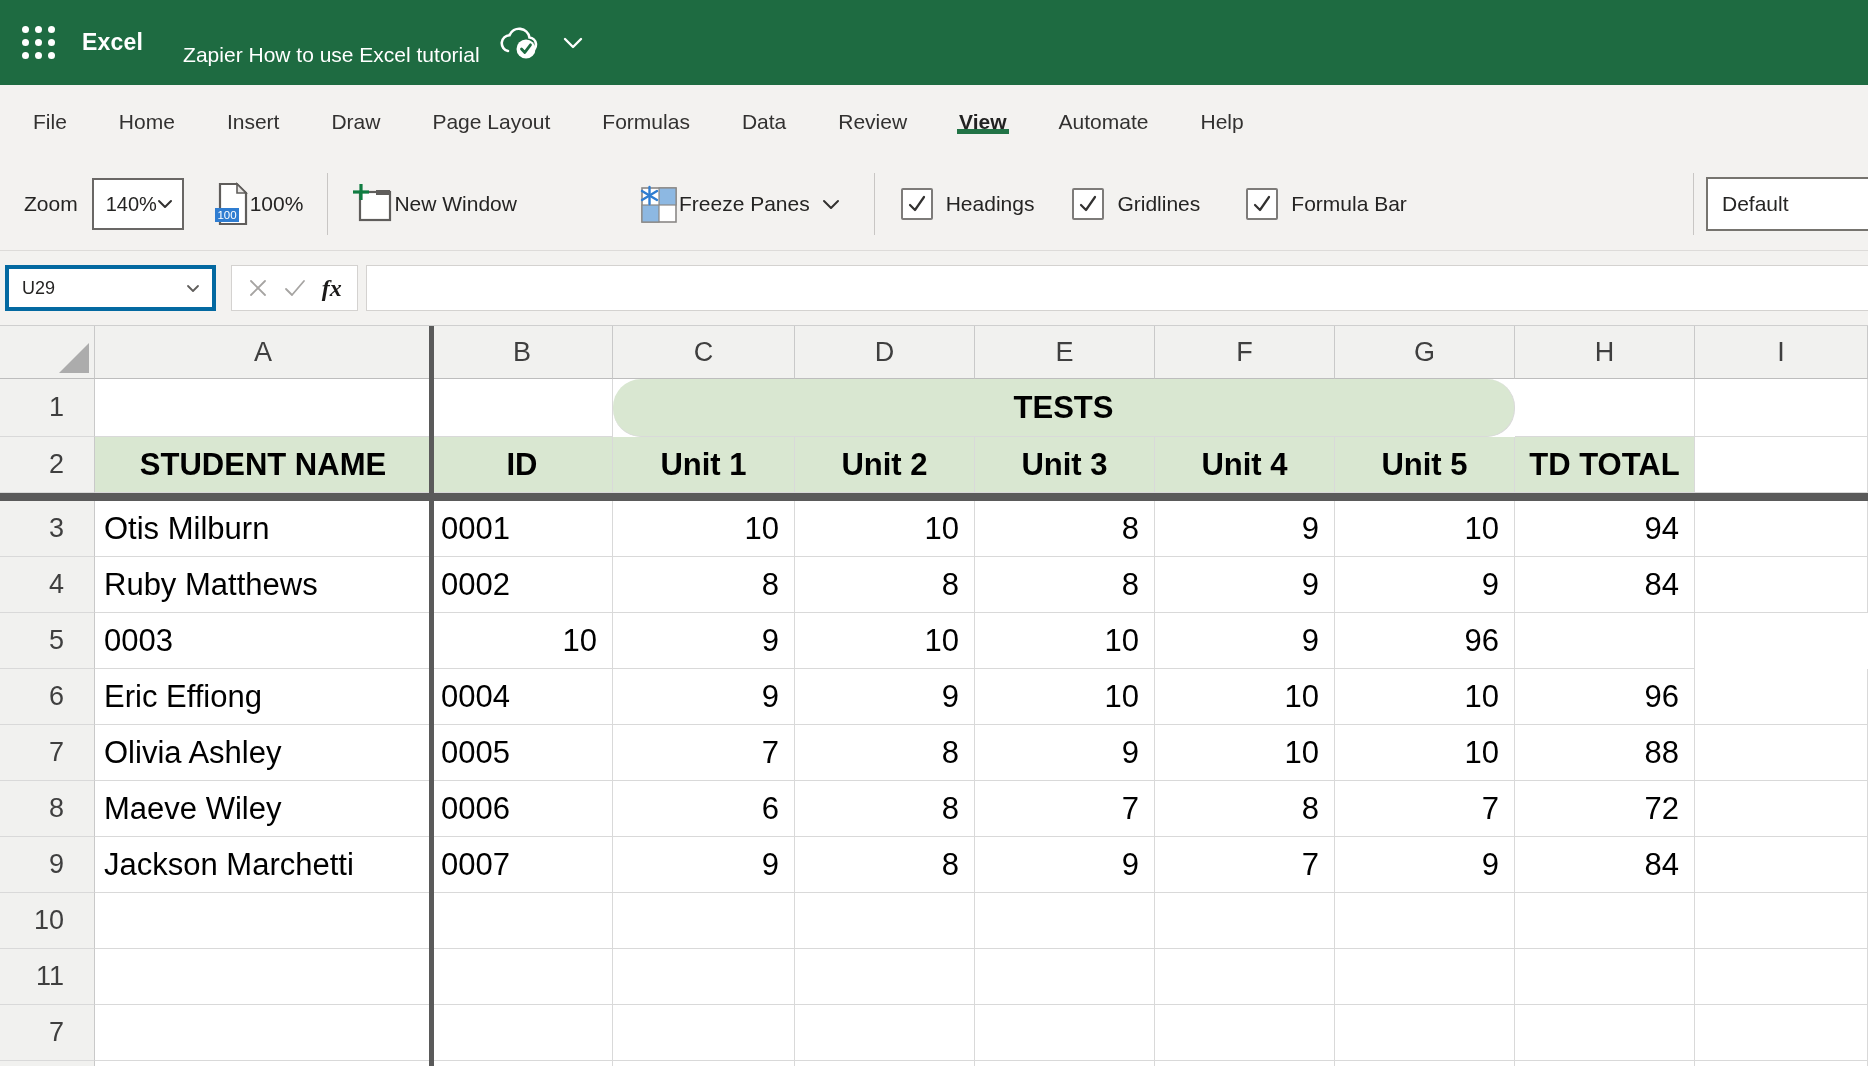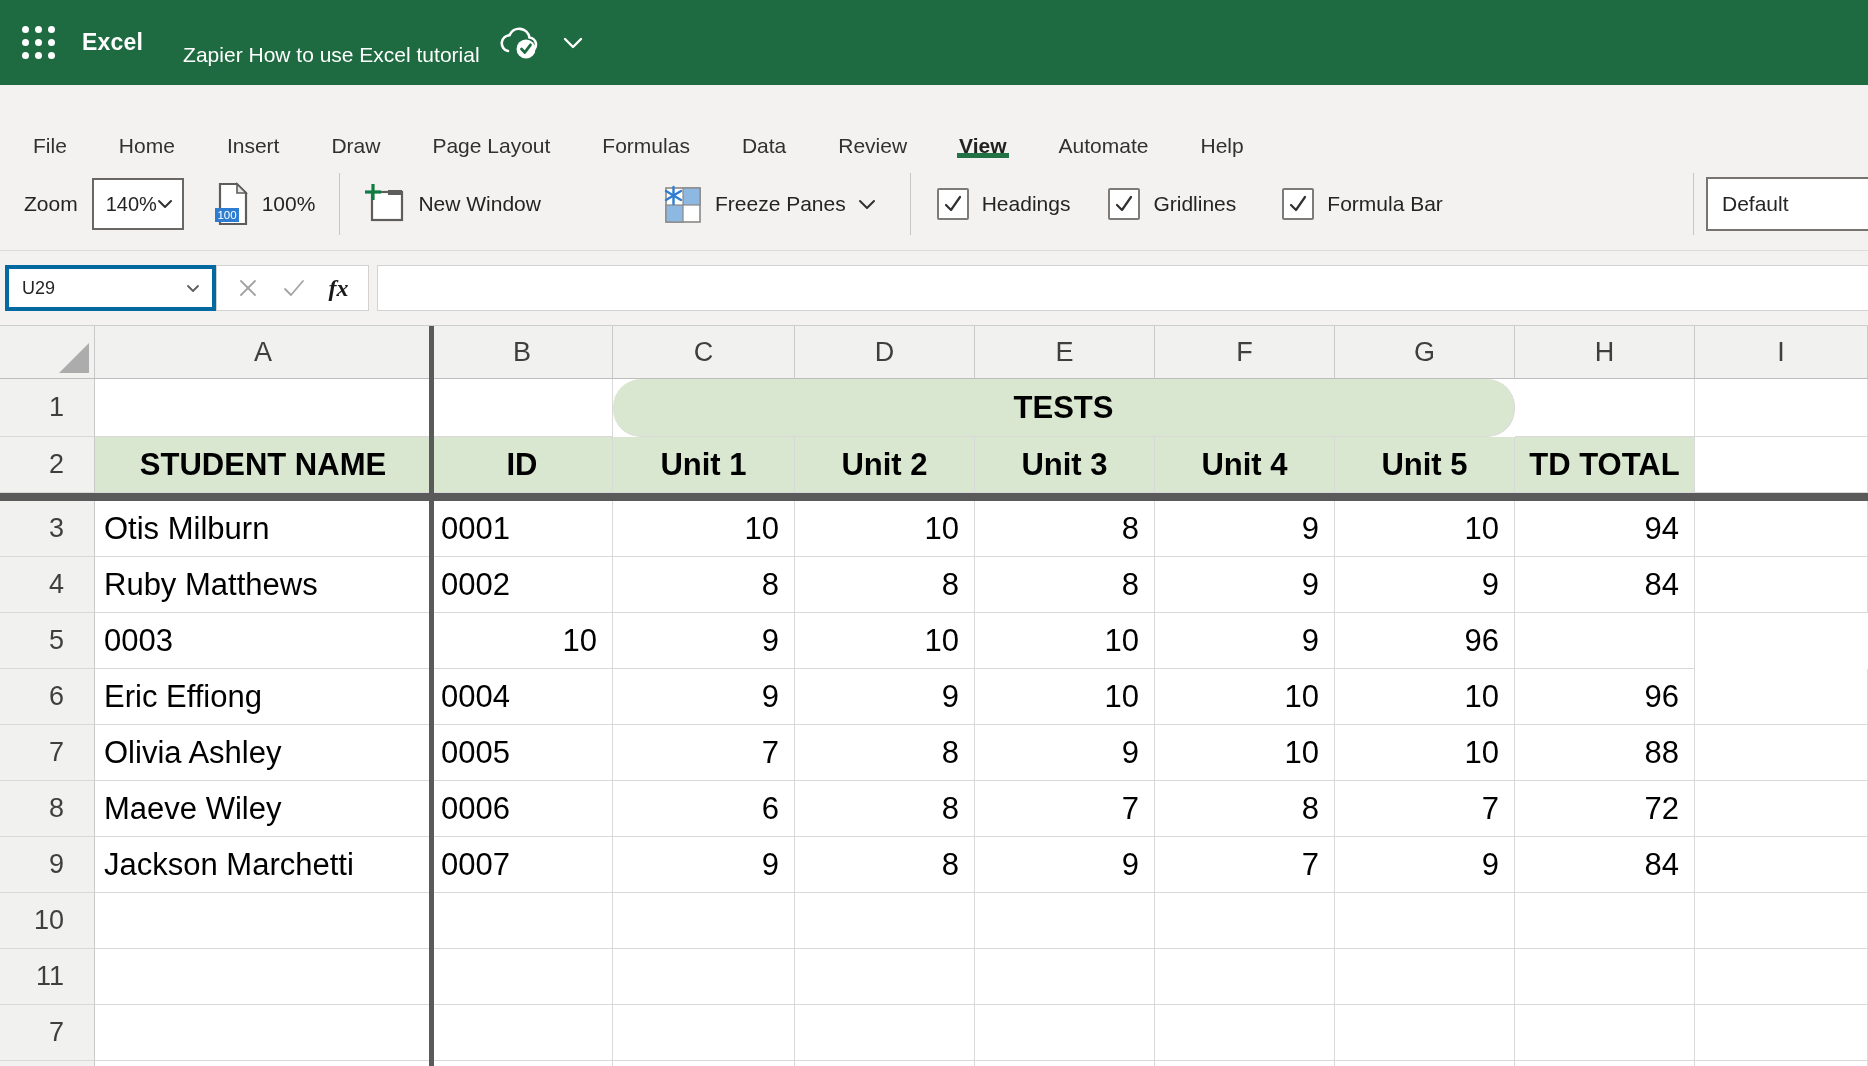--- a/index.html
+++ b/index.html
@@ -10,42 +10,42 @@
   
   .titlebar { height: 85px; background: #1e6b41; display: flex; align-items: center; }
   .app-launcher { margin-left: 22px; display: grid; grid-template-columns: repeat(3, 7px); grid-gap: 6px; cursor: pointer; }
   .app-launcher span { width: 7px; height: 7px; border-radius: 50%; background: #fff; }
   .app-name { margin-left: 27px; color: #fff; font-size: 23px; font-weight: 700; letter-spacing: .2px; }
   .doc-title { margin-left: 40px; color: #fff; font-size: 21px; white-space: nowrap; margin-top: 24px; }
   .cloud-icon { margin-left: 16px; display: flex; align-items: center; }
   .title-chevron { margin-left: 20px; display: flex; align-items: center; }
 
   
-  .menubar { height: 73px; background: #f3f2f0; display: flex; align-items: flex-end; padding-left: 33px; gap: 52px; }
+  .menubar { height: 73px; background: #f3f2f0; display: flex; align-items: center; padding-left: 33px; gap: 52px; }
   .menu-item { position: relative; display: flex; align-items: center; font-size: 21px; color: #323130; cursor: pointer; white-space: nowrap; }
   .menu-item.active { font-weight: 700; color: #222; }
   .menu-item.active::after { content: ""; position: absolute; left: -2px; right: -2px; bottom: 0; height: 5px; background: #217346; }
 
   
   .ribbon { height: 93px; background: #f3f2f0; border-bottom: 1px solid #dddbd9; display: flex; align-items: center; padding-left: 24px; }
   .ribbon-label { font-size: 21px; color: #252423; }
   .zoom-select { margin-left: 14px; width: 92px; height: 52px; background: #fff; border: 2px solid #696765; display: flex; align-items: center; justify-content: space-between; padding: 0 10px 0 12px; font-size: 20px; color: #252423; cursor: pointer; }
   .rb-group { display: flex; align-items: center; cursor: pointer; }
-  .rb-group .rb-label { font-size: 21px; color: #252423; margin-left: 12px; white-space: nowrap; }
+  .rb-group .rb-label { font-size: 21px; color: #252423; margin-left: 0; white-space: nowrap; }
   .divider { width: 1px; height: 62px; background: #c8c6c4; }
   .checkbox { width: 32px; height: 32px; background: #fff; border: 2px solid #7d7b79; border-radius: 2px; display: flex; align-items: center; justify-content: center; }
   .check-group { display: flex; align-items: center; cursor: pointer; }
   .check-group .rb-label { font-size: 21px; color: #252423; margin-left: 13px; white-space: nowrap; }
   .sheet-view-box { width: 240px; height: 54px; background: #fff; border: 2px solid #76746f; margin-left: 12px; margin-right: -78px; display: flex; align-items: center; padding-left: 14px; font-size: 21px; color: #252423; cursor: pointer; }
   .chev { display: inline-flex; }
 
   
   .formula-row { height: 74px; background: #f3f2f0; display: flex; align-items: center; }
   .name-box { margin-left: 5px; width: 211px; height: 46px; background: #fff; border: 4px solid #0369a1; display: flex; align-items: center; justify-content: space-between; padding: 0 12px 0 13px; font-size: 18px; color: #252423; cursor: pointer; }
-  .fx-box { width: 153px; height: 46px; background: #fff; border: 1px solid #d4d2d0; display: flex; align-items: center; justify-content: space-around; padding: 0 8px; }
+  .fx-box { margin-left: 15px; width: 127px; height: 46px; background: #fff; border: 1px solid #d4d2d0; display: flex; align-items: center; justify-content: space-around; padding: 0 8px; }
   .fx-box .fbtn { display: flex; align-items: center; cursor: pointer; }
   .fx-label { font-family: "Liberation Serif", serif; font-style: italic; font-weight: 700; font-size: 24px; color: #1b1a19; cursor: pointer; }
   .formula-input { margin-left: 8px; flex: 1; height: 46px; background: #fff; border: 1px solid #d4d2d0; border-right: none; font-size: 20px; padding-left: 10px; display: flex; align-items: center; }
 
   
   .grid { position: relative; width: 1868px; height: 741px; overflow: hidden; background: #fff; border-top: 1px solid #cfcfcf; }
   .grid-row { display: grid; grid-template-columns: 95px 337px 181px 182px 180px 180px 180px 180px 180px 173px; }
   .col-head-row { height: 53px; }
   .col-head { background: #f1f1ef; border-right: 1px solid #c9c9c9; border-bottom: 1px solid #bdbdbd; display: flex; align-items: center; justify-content: center; font-size: 27px; color: #3f3f3f; cursor: pointer; }
   .corner-cell { background: #f1f1ef; border-right: 1px solid #c9c9c9; border-bottom: 1px solid #bdbdbd; position: relative; cursor: pointer; }

